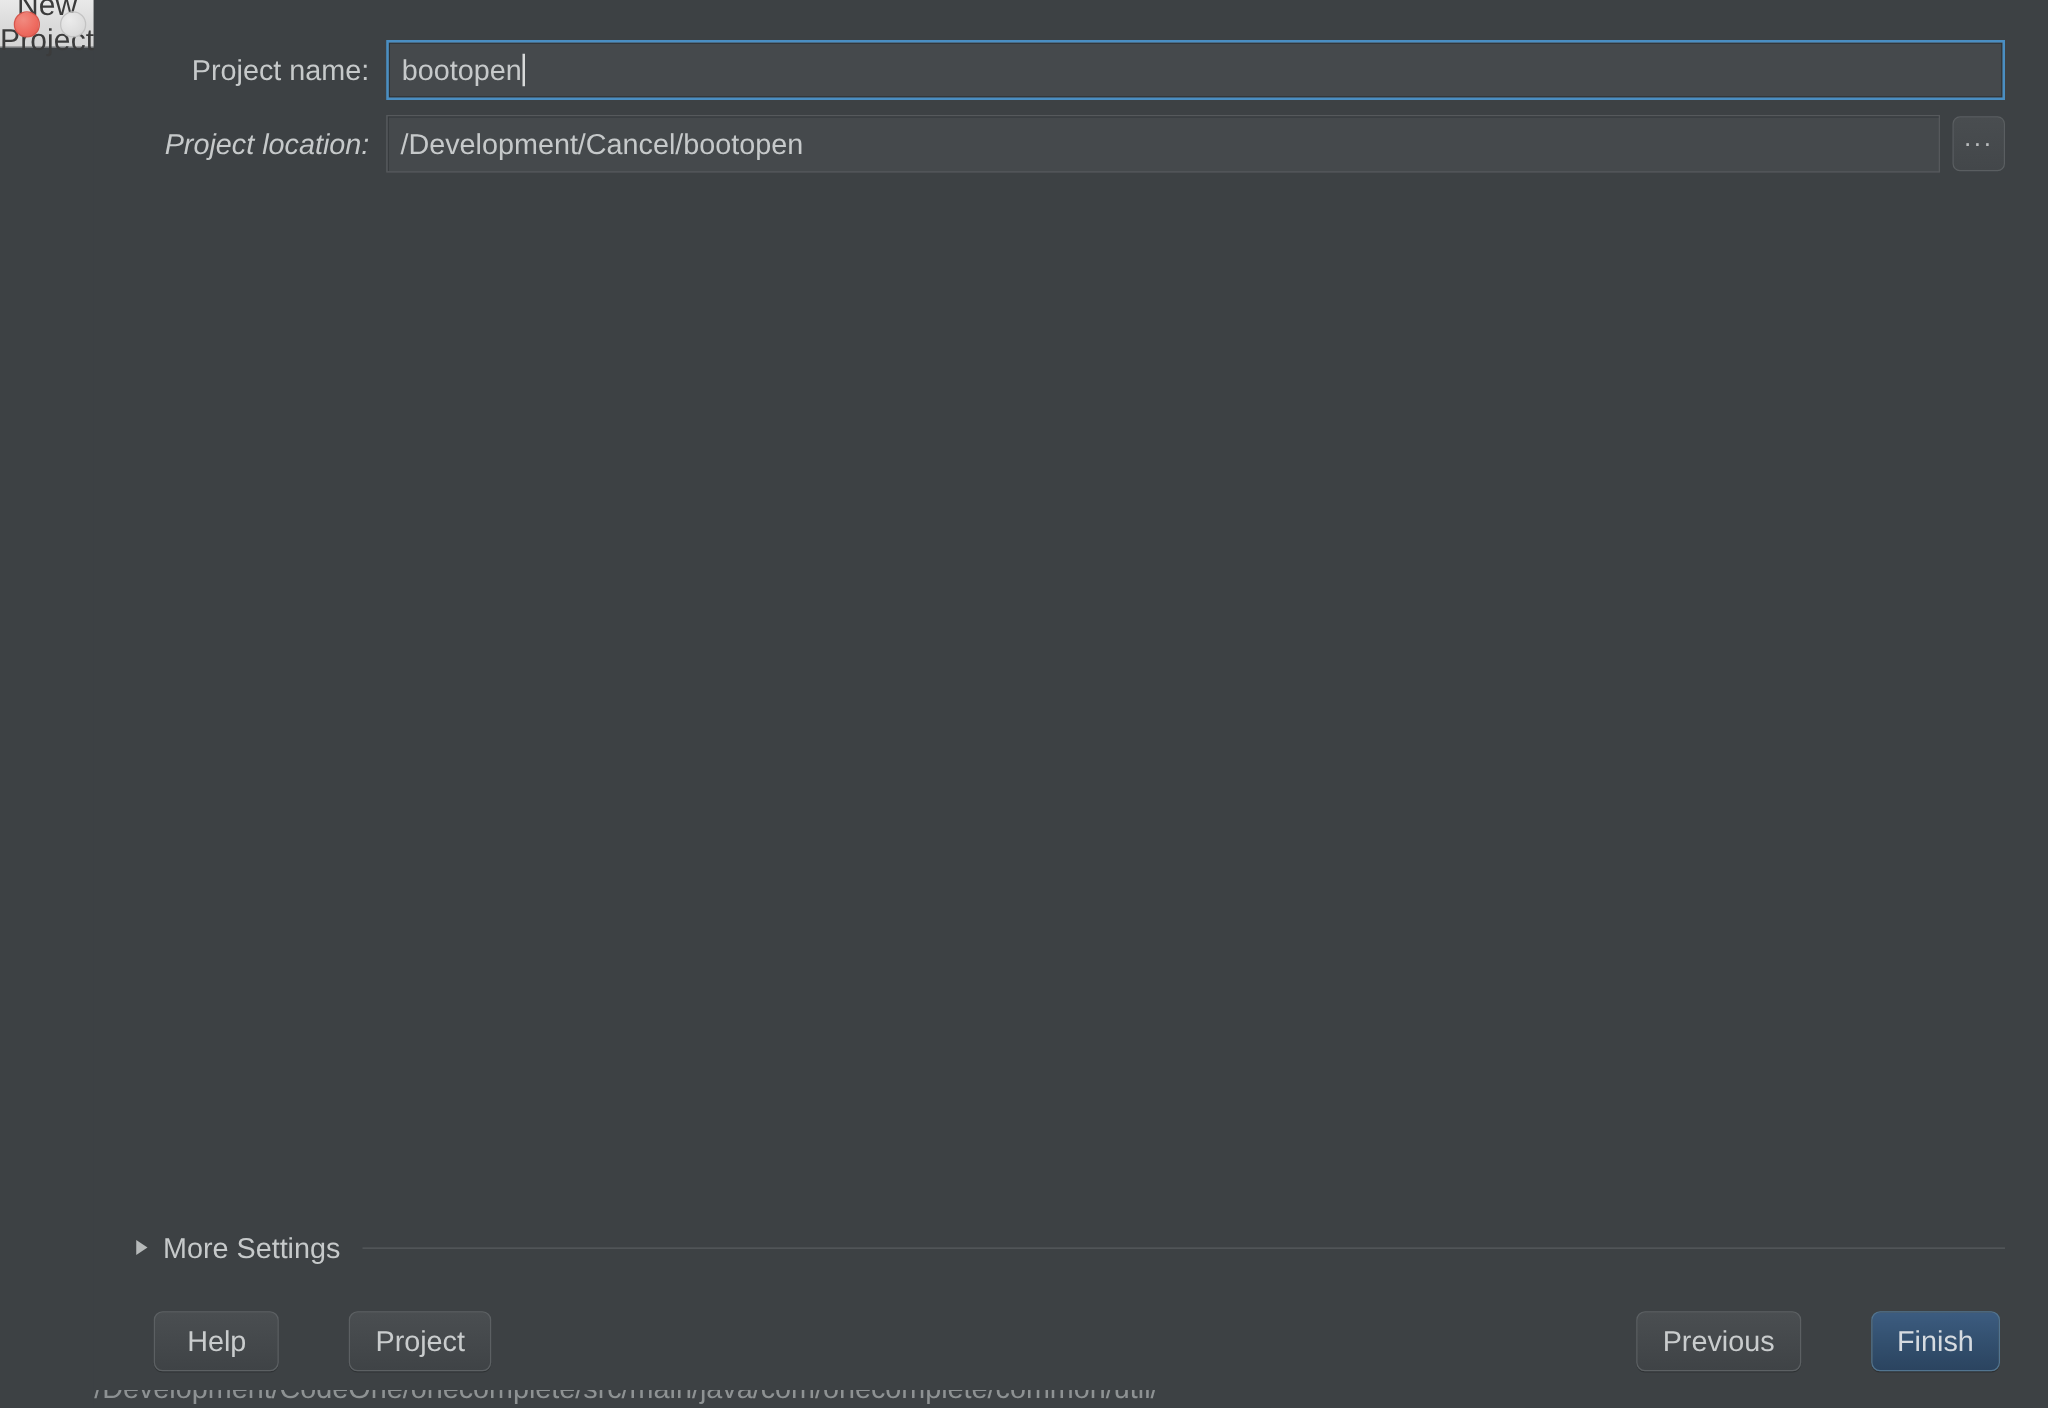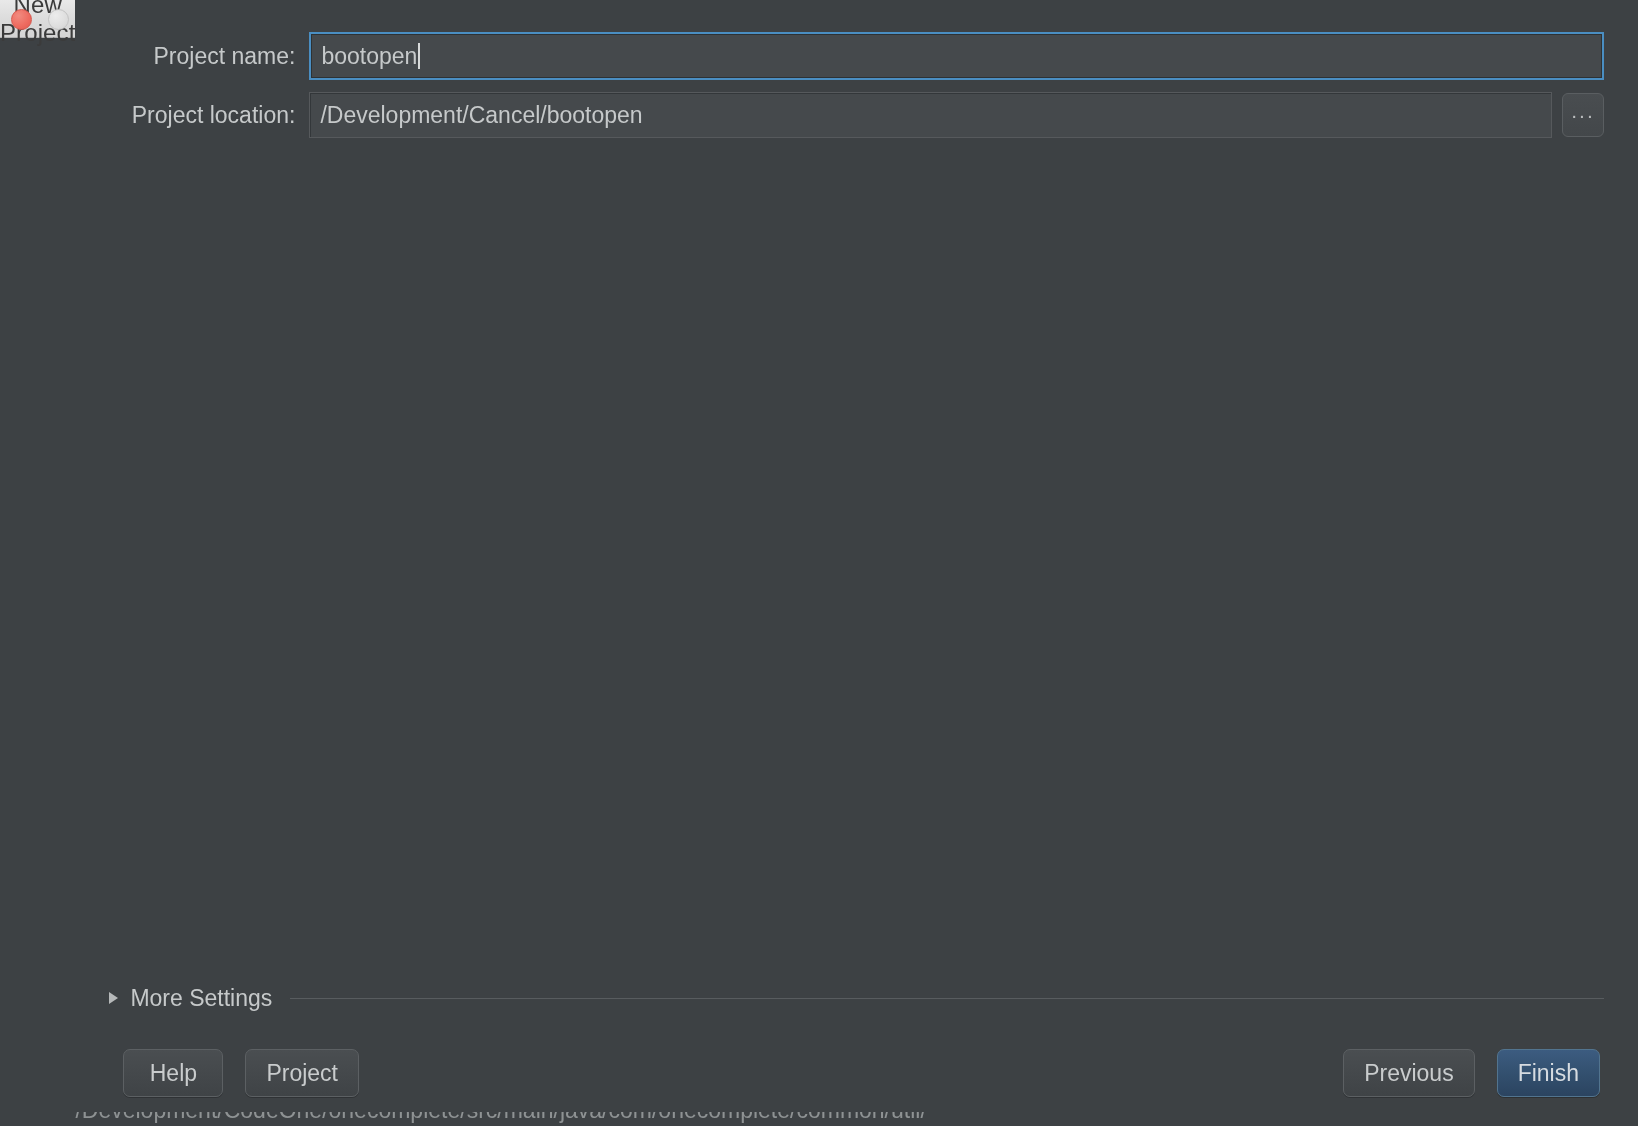--- a/index.html
+++ b/index.html
@@ -93,21 +93,21 @@
   .form-label {
     font-size: 23px;
     color: #c6c9ca;
     text-align: right;
     white-space: nowrap;
     padding-right: 14px;
     user-select: none;
   }
 
   .label-name  { width: 200px; }
-  .label-loc   { width: 200px; }
+  .label-loc   { width: 200px; font-style: italic; }
 
   
   .field {
     flex: 1 1 auto;
     position: relative;
     height: 46px;
     background: #45494c;
     display: flex;
     align-items: center;
     padding: 0 10px;
@@ -193,20 +193,21 @@
     background: #585c5f;
     margin-left: 18px;
   }
 
   
   .button-bar {
     display: flex;
     align-items: center;
     padding: 0 22px 0 32px;
     height: 74px;
+    gap: 34px;
   }
 
   .btn {
     height: 48px;
     min-width: 100px;
     padding: 0 20px;
     border-radius: 7px;
     font-size: 23px;
     display: flex;
     align-items: center;

